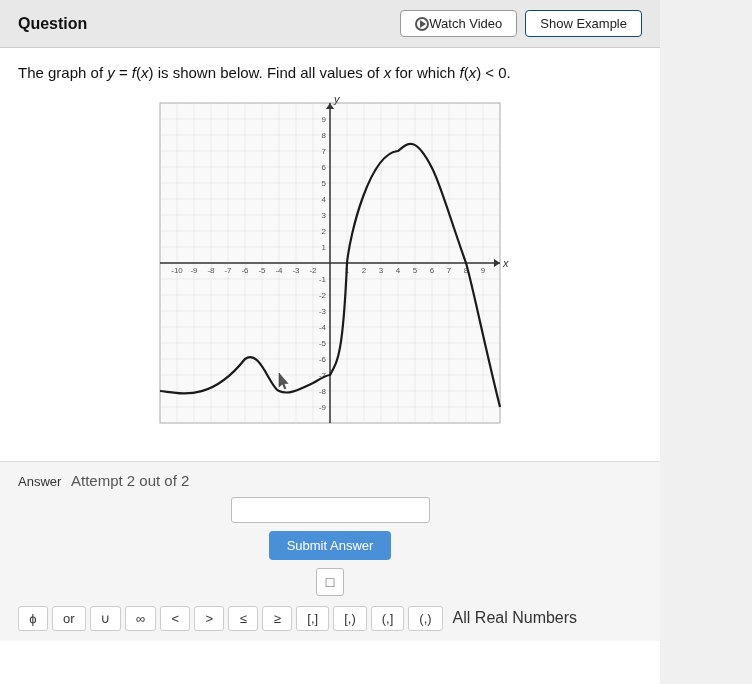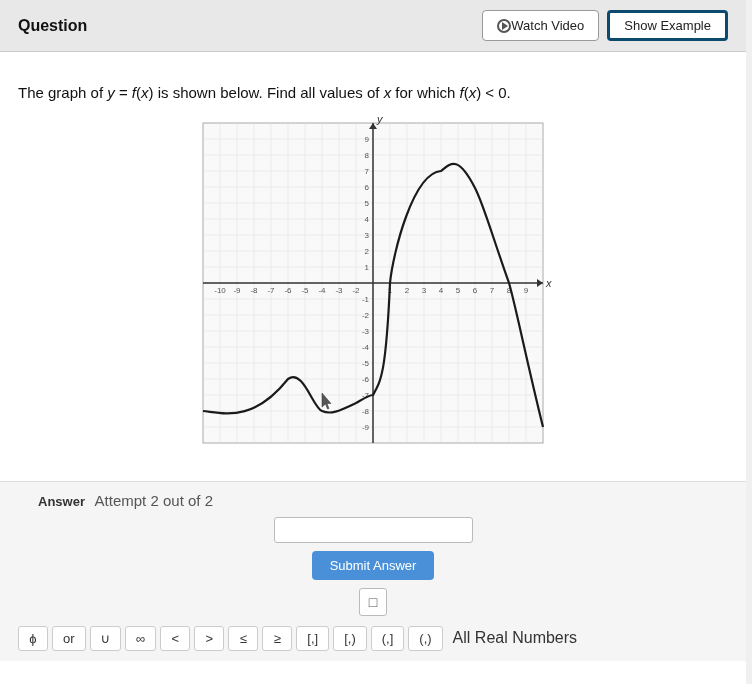--- a/index.html
+++ b/index.html
@@ -5,21 +5,21 @@
     * { box-sizing: border-box; margin: 0; padding: 0; }
     body {
       font-family: Arial, sans-serif;
       background: #f0f0f0;
       width: 752px;
       min-height: 684px;
       overflow: hidden;
     }
     .page {
       background: #fff;
-      width: 746px;
+      width: 660px;
       min-height: 684px;
       padding: 0;
       position: relative;
     }
     
     .header {
       background: #e8e8e8;
       padding: 10px 18px;
       display: flex;
       align-items: center;
@@ -42,21 +42,21 @@
       padding: 5px 14px;
       font-size: 13px;
       cursor: pointer;
       display: flex;
       align-items: center;
       gap: 0;
       color: #222;
     }
     .btn-show {
       background: #fff;
-      border: 3px solid #0c4a6e;
+      border: 1px solid #0c4a6e;
       border-radius: 4px;
       padding: 5px 14px;
       font-size: 13px;
       cursor: pointer;
       color: #222;
     }
     .play-circle {
       width: 14px;
       height: 14px;
       border-radius: 50%;
@@ -72,21 +72,20 @@
       border-bottom: 4px solid transparent;
       border-left: 6px solid #555;
       margin-left: 1px;
     }
     
     .question-text {
       padding: 14px 18px 8px 18px;
       font-size: 15px;
       color: #111;
       line-height: 1.5;
-      margin-top: 16px;
     }
     
     .graph-container {
       display: flex;
       justify-content: center;
       padding: 0 0 8px 0;
     }
     .graph-svg {
       display: block;
     }
@@ -95,22 +94,21 @@
       background: #f5f5f5;
       border-top: 1px solid #ddd;
       padding: 10px 18px 10px 18px;
     }
     .answer-label {
       font-size: 13px;
       color: #333;
       margin-bottom: 8px;
     }
     .answer-label span {
-      font-weight: bold;
-      margin-left: 20px;
+      font-weight: normal;
     }
     .answer-label .attempt {
       font-weight: normal;
       font-size: 15px;
       color: #555;
       margin-left: 6px;
     }
     .answer-row {
       display: flex;
       align-items: center;

